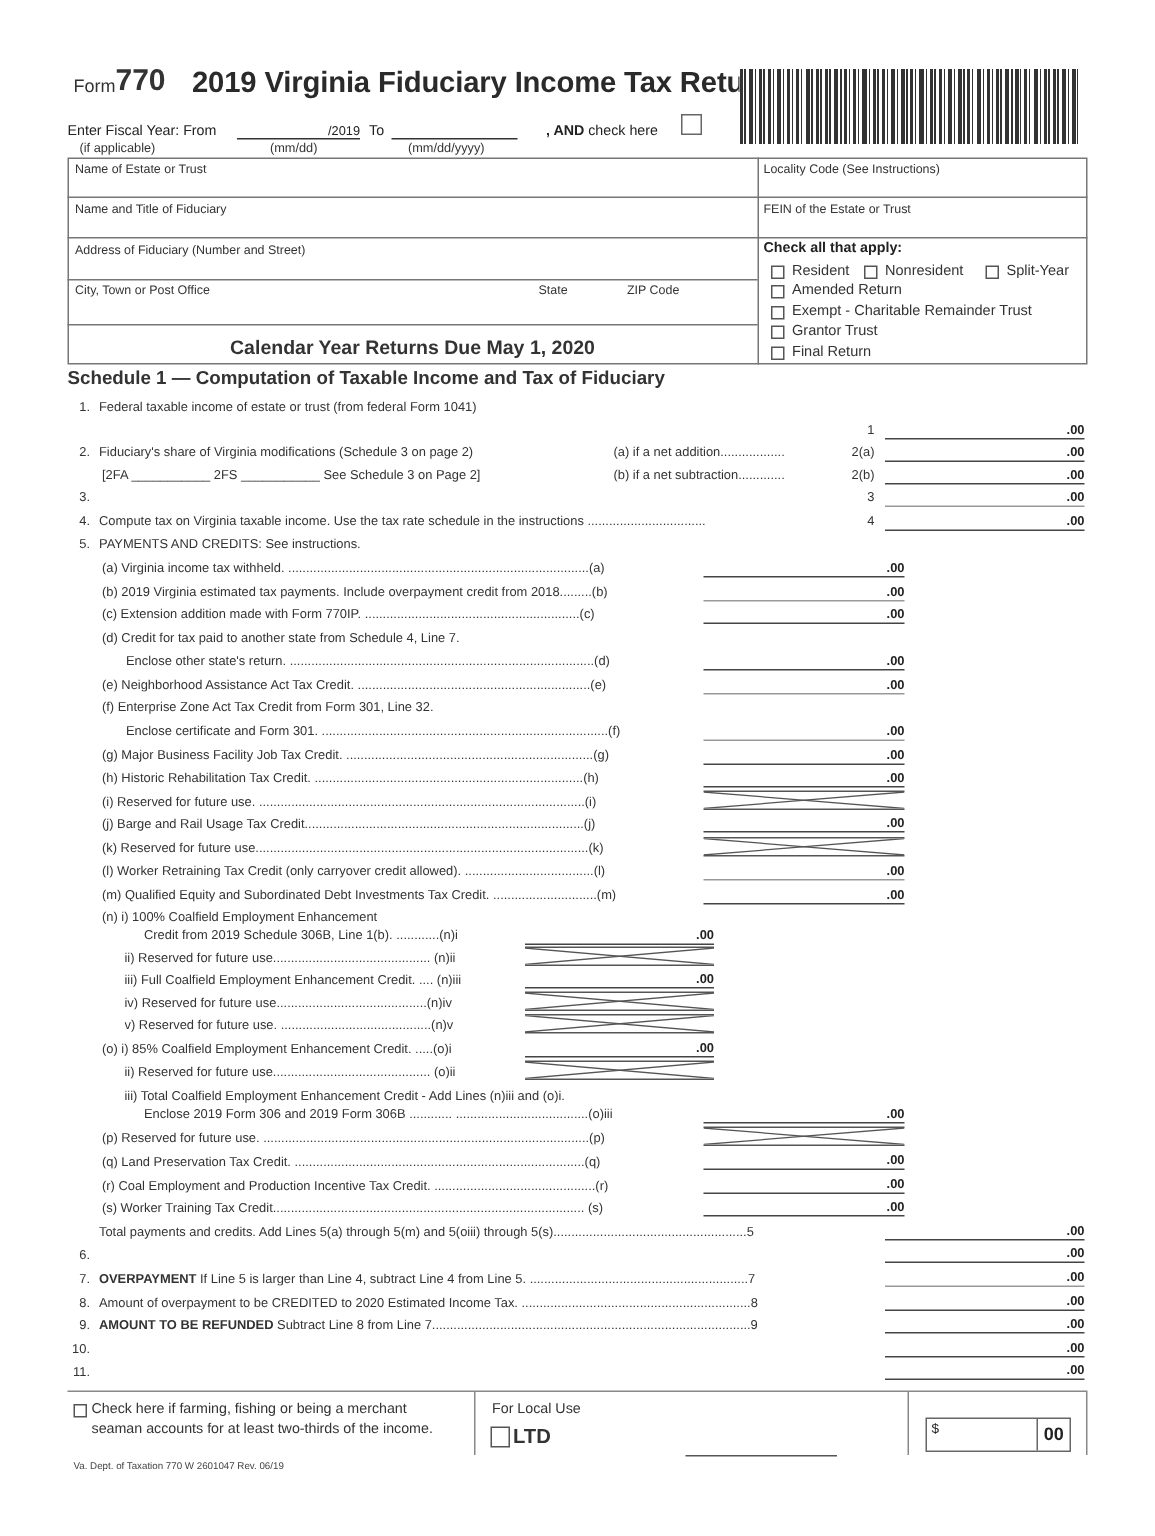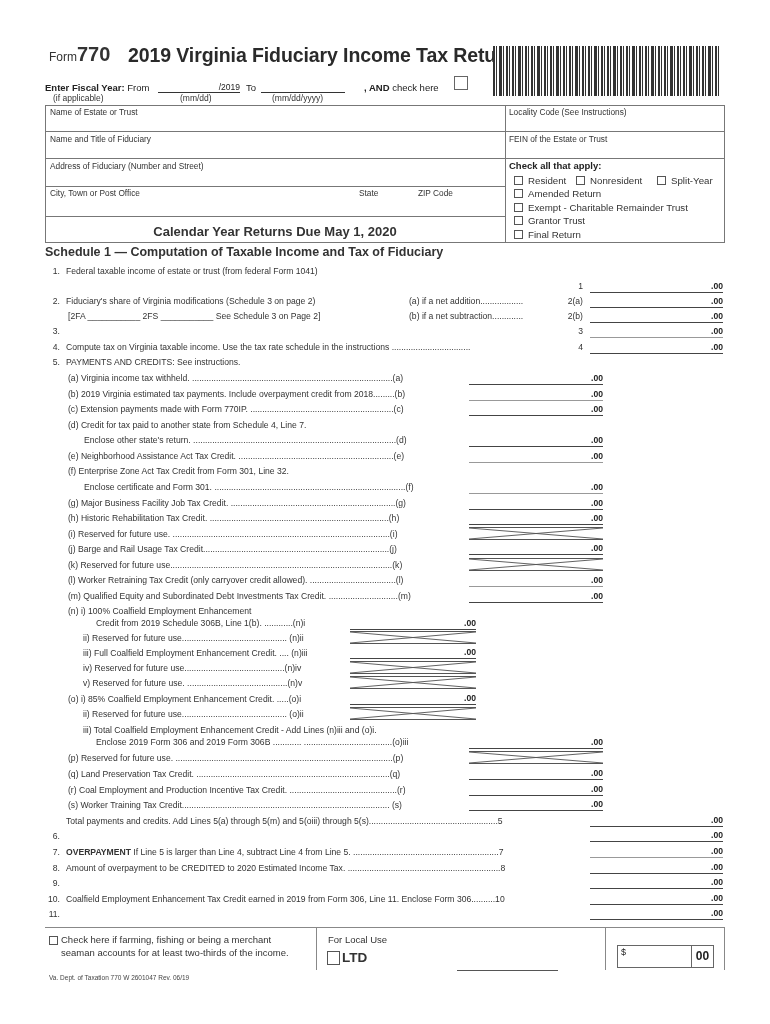--- a/index.html
+++ b/index.html
@@ -10,36 +10,36 @@
   
   .form-word { left: 49px; top: 50px; font-size: 12px; color: #333; }
   .form-num { left: 77px; top: 43px; font-size: 20px; font-weight: bold; color: #333; }
   .title { left: 128px; top: 44px; font-size: 19.5px; font-weight: bold; color: #2a2a2a; letter-spacing: -0.1px; }
   .barcode { left: 493px; top: 46px; width: 227px; height: 50px;
     background: repeating-linear-gradient(90deg,
       #333 0 2px, #fff 2px 3px, #333 3px 4px, #fff 4px 6px, #333 6px 9px, #fff 9px 10px,
       #333 10px 11px, #fff 11px 13px, #333 13px 15px, #fff 15px 16px, #333 16px 17px, #fff 17px 19px); }
 
   .fy-label { left: 45px; top: 82px; font-size: 9.5px; }
-  .fy-label b { font-weight: bold; }
+  .fy-label b { font-weight: normal; }
   .fy-from-line { left: 158px; top: 82px; width: 82px; height: 11px; border-bottom: 1px solid #333; text-align: right; font-size: 8.5px; }
   .fy-to { left: 246px; top: 82px; font-size: 9.5px; }
   .fy-to-line { left: 261px; top: 82px; width: 84px; height: 11px; border-bottom: 1px solid #333; }
   .fy-and { left: 364px; top: 82px; font-size: 9.5px; }
   .fy-check { left: 454px; top: 76px; width: 14px; height: 14px; border: 1px solid #666; background: #fff; }
   .fy-sub { top: 93px; font-size: 8.5px; color: #333; }
 
   
   .infobox { left: 45px; top: 105px; width: 680px; height: 138px; border: 1px solid #777; }
   .vdiv { left: 505px; top: 105px; width: 1px; height: 138px; background: #777; }
   .hline { height: 1px; background: #777; }
   .cell-label { font-size: 8.3px; color: #333; }
   .cal-due { left: 45px; top: 224px; width: 460px; text-align: center; font-size: 13px; font-weight: bold; color: #333; }
   .check-head { left: 509px; top: 160px; font-size: 9.5px; font-weight: bold; }
-  .chk-item { font-size: 9.7px; color: #333; display: flex; align-items: center; }
+  .chk-item { font-size: 9.7px; color: #333; display: flex; align-items: flex-end; }
   .box { display: inline-block; width: 9px; height: 9px; border: 1px solid #555; margin-right: 5px; background: #fff; }
 
   .sched-title { left: 45px; top: 245px; font-size: 12.5px; font-weight: bold; color: #333; }
 
   
   .row { left: 0; width: 770px; height: 15px; font-size: 8.6px; color: #333; }
   .row .num { position: absolute; width: 40px; text-align: right; }
   .row .txt { position: absolute; white-space: nowrap; }
   .lineno { position: absolute; text-align: right; }
   .amt { position: absolute; height: 12px; border-bottom: 1px solid #444; text-align: right; font-weight: bold; font-size: 8.6px; }
@@ -175,21 +175,21 @@
     <span class="txt" style="left:68px;width:396px;overflow:hidden">(a) Virginia income tax withheld. ....................................................................................(a)</span>
   </div>
 <div class="amt" style="left:469px;top:373px;width:134px">.00</div>
 
 <div class="abs row" style="top:389px">
     <span class="txt" style="left:68px;width:396px;overflow:hidden">(b) 2019 Virginia estimated tax payments. Include overpayment credit from 2018.........(b)</span>
   </div>
 <div class="amt gray" style="left:469px;top:389px;width:134px">.00</div>
 
 <div class="abs row" style="top:404px">
-    <span class="txt" style="left:68px;width:396px;overflow:hidden">(c) Extension payments made with Form 770IP. ............................................................(c)</span>
+    <span class="txt" style="left:68px;width:396px;overflow:hidden">(c) Extension addition made with Form 770IP. ............................................................(c)</span>
   </div>
 <div class="amt" style="left:469px;top:404px;width:134px">.00</div>
 
 <div class="abs row" style="top:420px">
     <span class="txt" style="left:68px">(d) Credit for tax paid to another state from Schedule 4, Line 7.</span>
   </div>
 <div class="abs row" style="top:435px">
     <span class="txt" style="left:84px;width:380px;overflow:hidden">Enclose other state's return. .....................................................................................(d)</span>
   </div>
 <div class="amt" style="left:469px;top:435px;width:134px">.00</div>
@@ -360,26 +360,26 @@
 <div class="amt gray" style="left:590px;top:846px;width:133px">.00</div>
 
 <div class="abs row" style="top:863px">
   <span class="num" style="left:20px">8.</span>
   <span class="txt" style="left:66px;width:518px;overflow:hidden">Amount of overpayment to be CREDITED to 2020 Estimated Income Tax. ................................................................8</span>
 </div>
 <div class="amt" style="left:590px;top:862px;width:133px">.00</div>
 
 <div class="abs row" style="top:878px">
   <span class="num" style="left:20px">9.</span>
+  <span class="txt" style="left:66px;width:518px;overflow:hidden"><b>AMOUNT TO BE REFUNDED</b><span> Subtract Line 8 from Line 7.........................................................................................9</span></span>
 </div>
 <div class="amt" style="left:590px;top:877px;width:133px">.00</div>
 
 <div class="abs row" style="top:894px">
   <span class="num" style="left:20px">10.</span>
-  <span class="txt" style="left:66px;width:518px;overflow:hidden">Coalfield Employment Enhancement Tax Credit earned in 2019 from Form 306, Line 11. Enclose Form 306..........10</span>
 </div>
 <div class="amt" style="left:590px;top:893px;width:133px">.00</div>
 
 <div class="abs row" style="top:909px">
   <span class="num" style="left:20px">11.</span>
 </div>
 <div class="amt" style="left:590px;top:908px;width:133px">.00</div>
 
 <div class="abs bottom-line"></div>
 <div class="abs bd1"></div>

